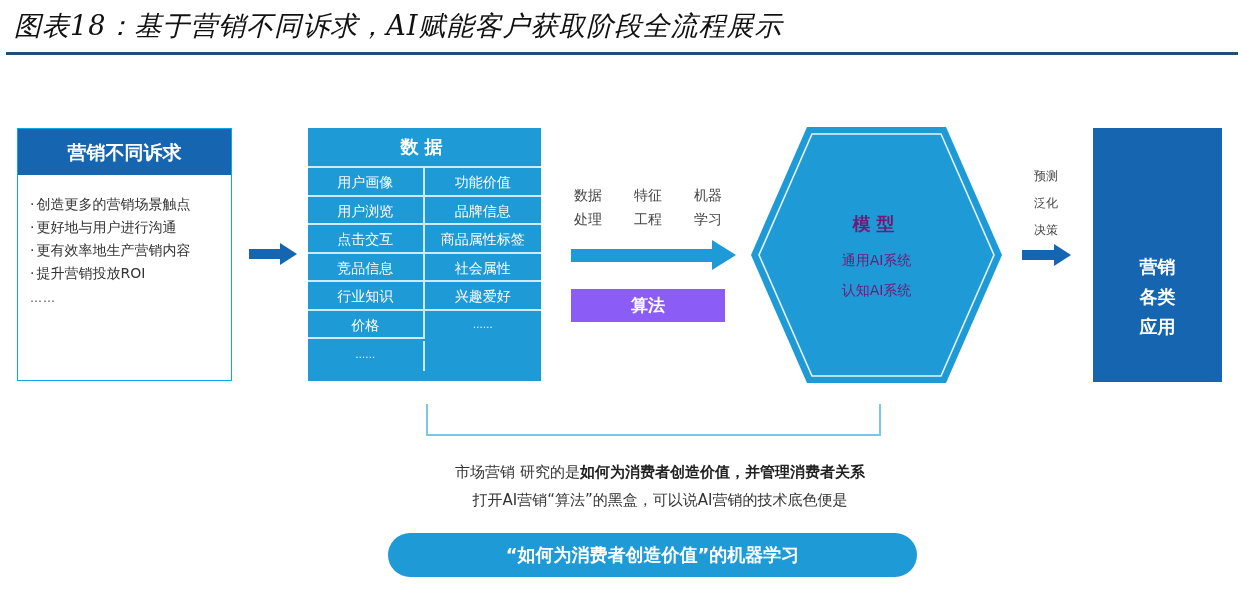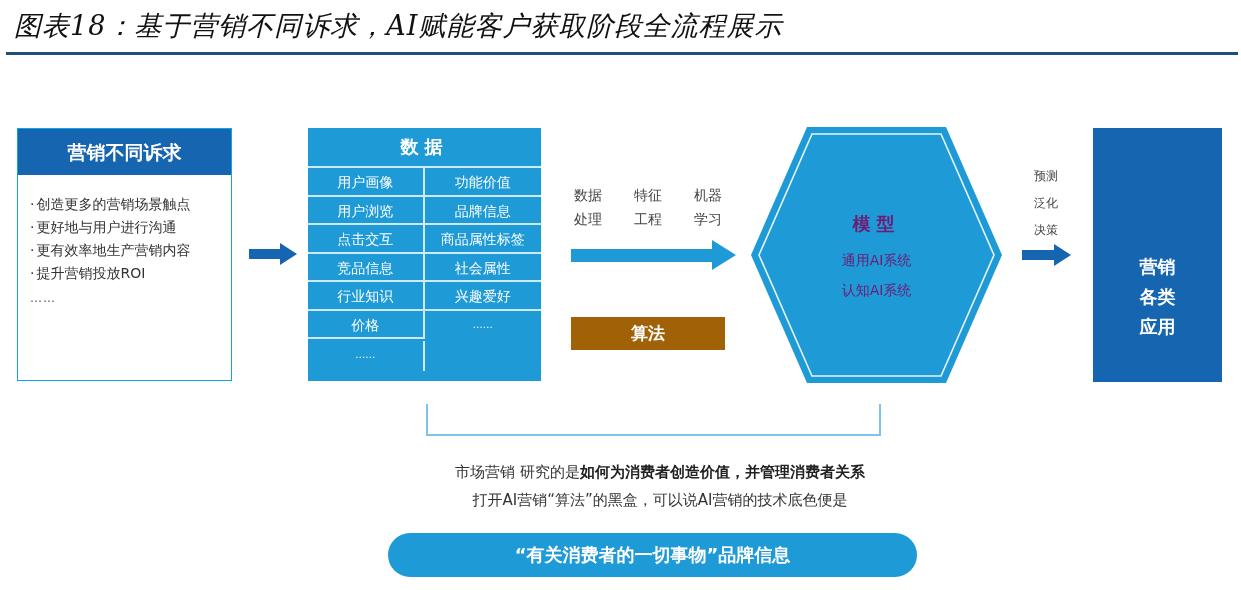--- a/index.html
+++ b/index.html
@@ -22,21 +22,21 @@
 
   .data { position:absolute; left:308px; top:128px; width:233px; height:253px; background:#1e9ad6; }
   .data-head { height:38px; line-height:38px; color:#fff; font-weight:bold; font-size:18px; text-align:center; letter-spacing:6px; border-bottom:2px solid #cfe9f7; }
   .data-grid { display:grid; grid-template-columns:1fr 1fr; }
   .data-cell { height:28.5px; line-height:28.5px; color:#fff; font-size:14px; text-align:center; border-bottom:2px solid #cfe9f7; box-sizing:border-box; }
   .data-cell:nth-child(odd) { border-right:2px solid #cfe9f7; }
   .data-cell.last { border-bottom:none; height:30px; font-size:10px; }
 
   .steps { position:absolute; left:568px; top:183px; width:160px; display:flex; justify-content:space-between; }
   .step { font-size:14px; color:#444; line-height:24px; text-align:center; width:40px; }
-  .algo { position:absolute; left:571px; top:289px; width:154px; height:33px; background:#a16207; color:#fff; font-weight:bold; font-size:17px; text-align:center; line-height:33px;margin-top:28px; }
+  .algo { position:absolute; left:571px; top:289px; width:154px; height:33px; background:#8b5cf6; color:#fff; font-weight:bold; font-size:17px; text-align:center; line-height:33px; }
 
   .hex { position:absolute; left:751px; top:127px; width:251px; height:256px; }
   .hex-text { position:absolute; left:751px; top:127px; width:251px; height:256px; text-align:center; color:#701a75; }
   .hex-title { position:absolute; top:85px; width:100%; font-weight:bold; font-size:18px; letter-spacing:6px; }
   .hex-sub { position:absolute; width:100%; font-size:14px; }
 
   .outputs { position:absolute; left:1024px; top:163px; width:44px; font-size:12px; color:#444; line-height:27px; text-align:center; }
   .apps { position:absolute; left:1093px; top:128px; width:129px; height:254px; background:#1565b0; color:#fff; font-weight:bold; font-size:18px; text-align:center; }
   .apps .lines { position:absolute; top:80px; width:100%; line-height:30px;margin-top:44px; }
 
@@ -134,13 +134,13 @@
     <div>各类</div>
     <div>应用</div>
   </div>
 </div>
 
 <div class="bracket"></div>
 
 <div class="caption" style="top:463px;"><span>市场营销 研究的是</span><b>如何为消费者创造价值，并管理消费者关系</b></div>
 <div class="caption" style="top:491px;">打开AI营销“算法”的黑盒，可以说AI营销的技术底色便是</div>
 
-<div class="pill">“有关消费者的一切事物”品牌信息</div>
+<div class="pill">“如何为消费者创造价值”的机器学习</div>
 
 </body></html>

